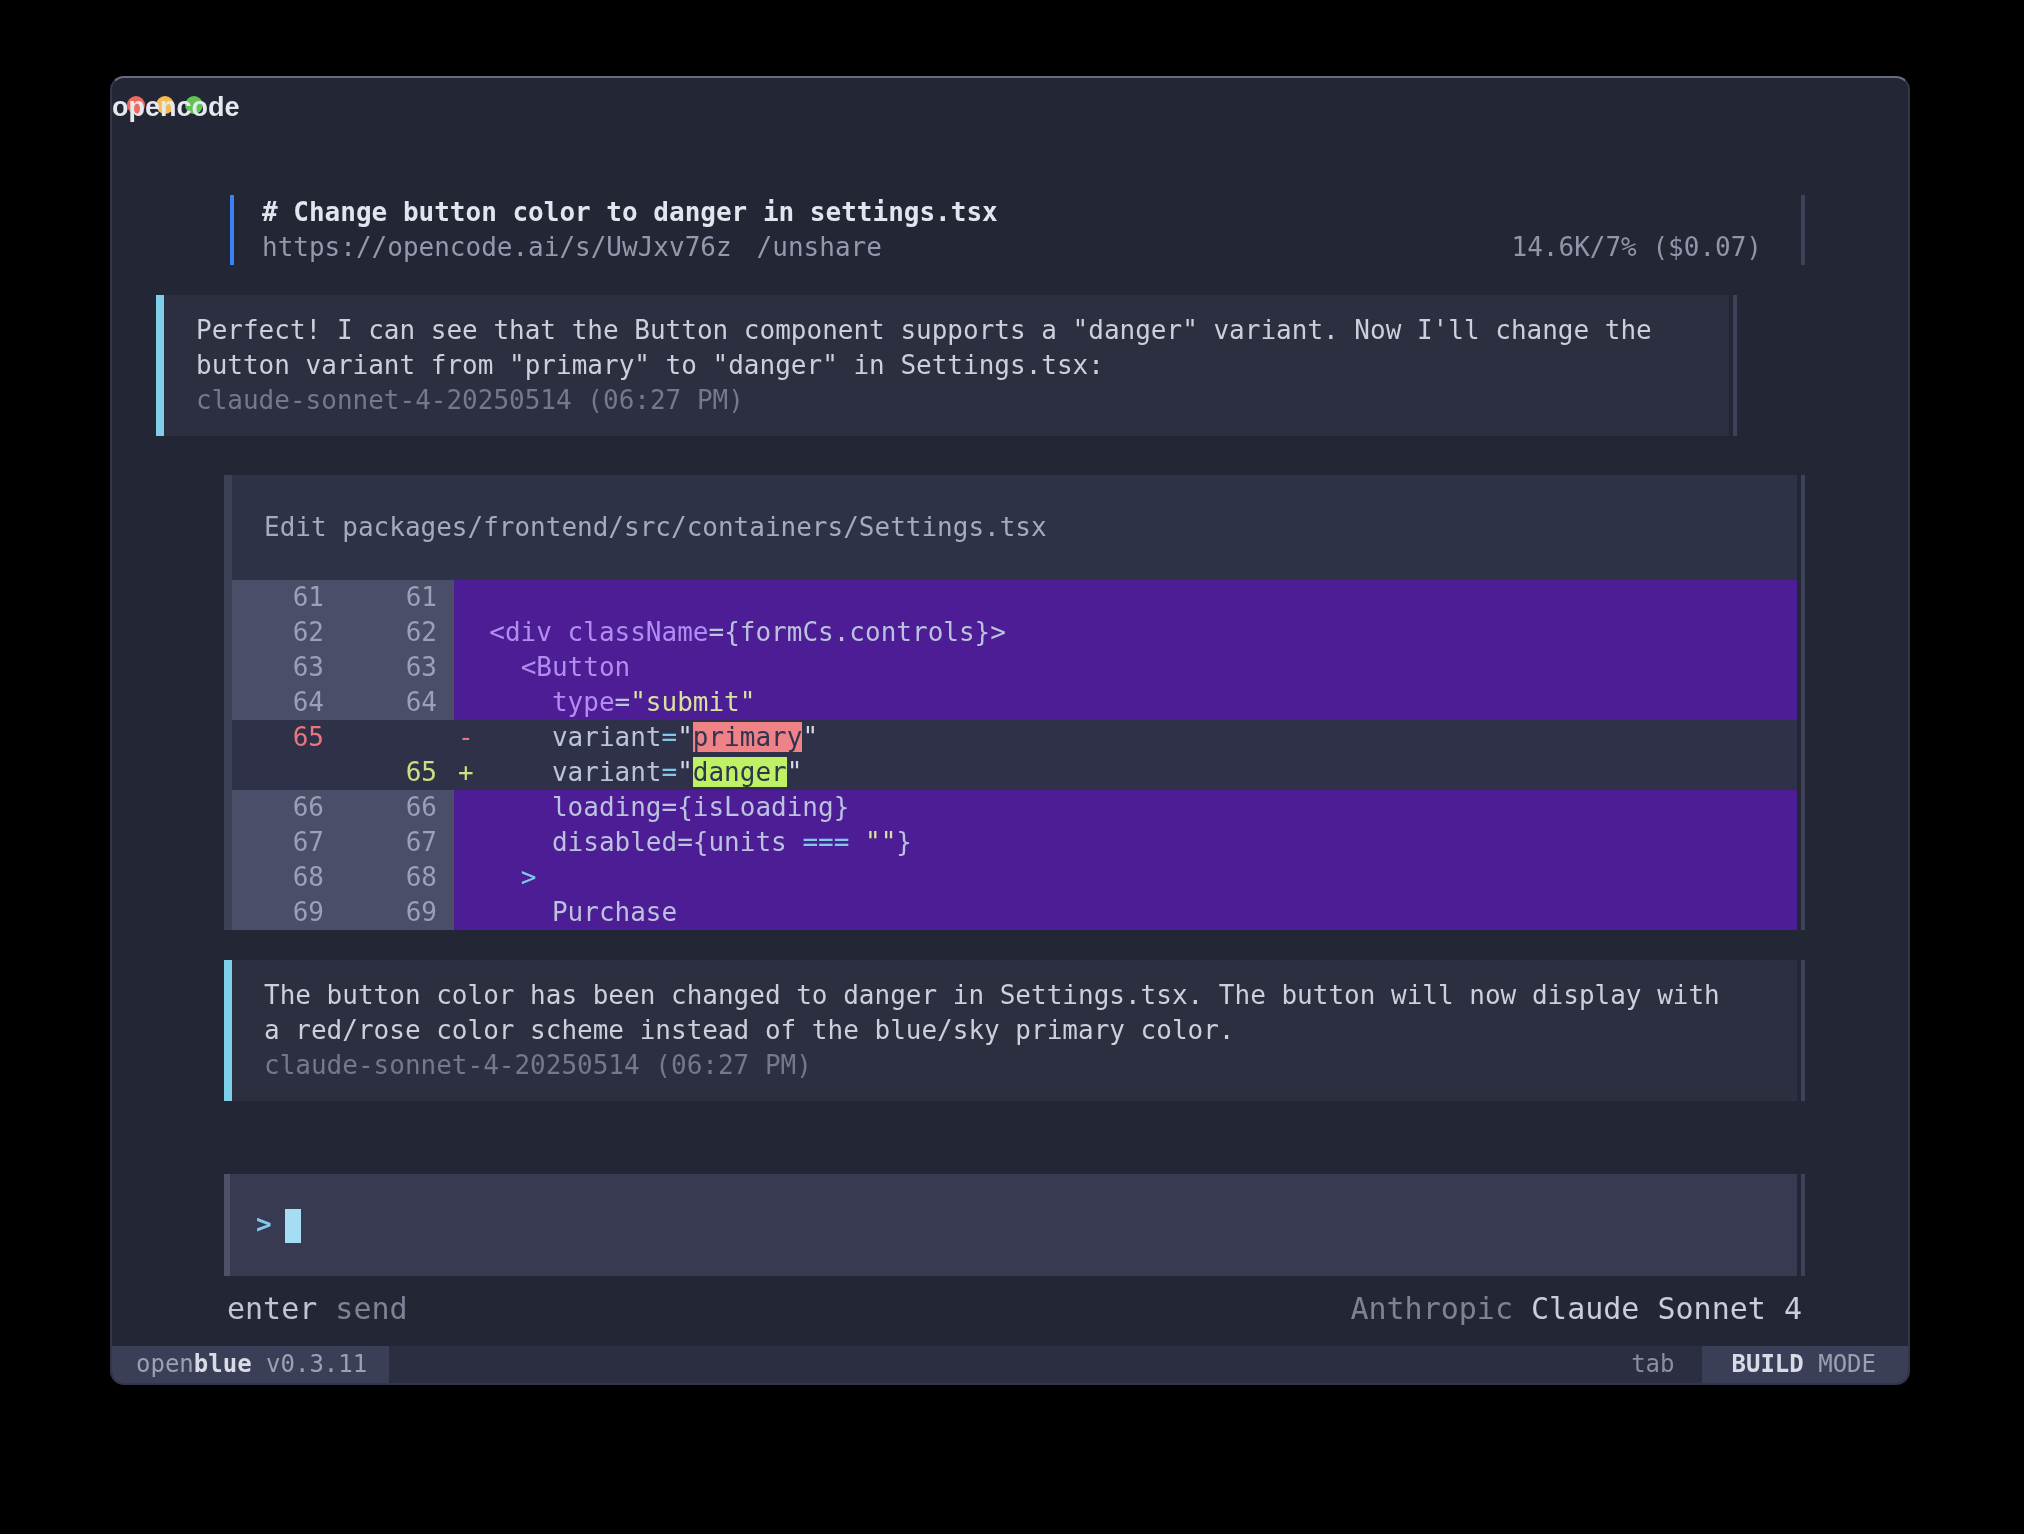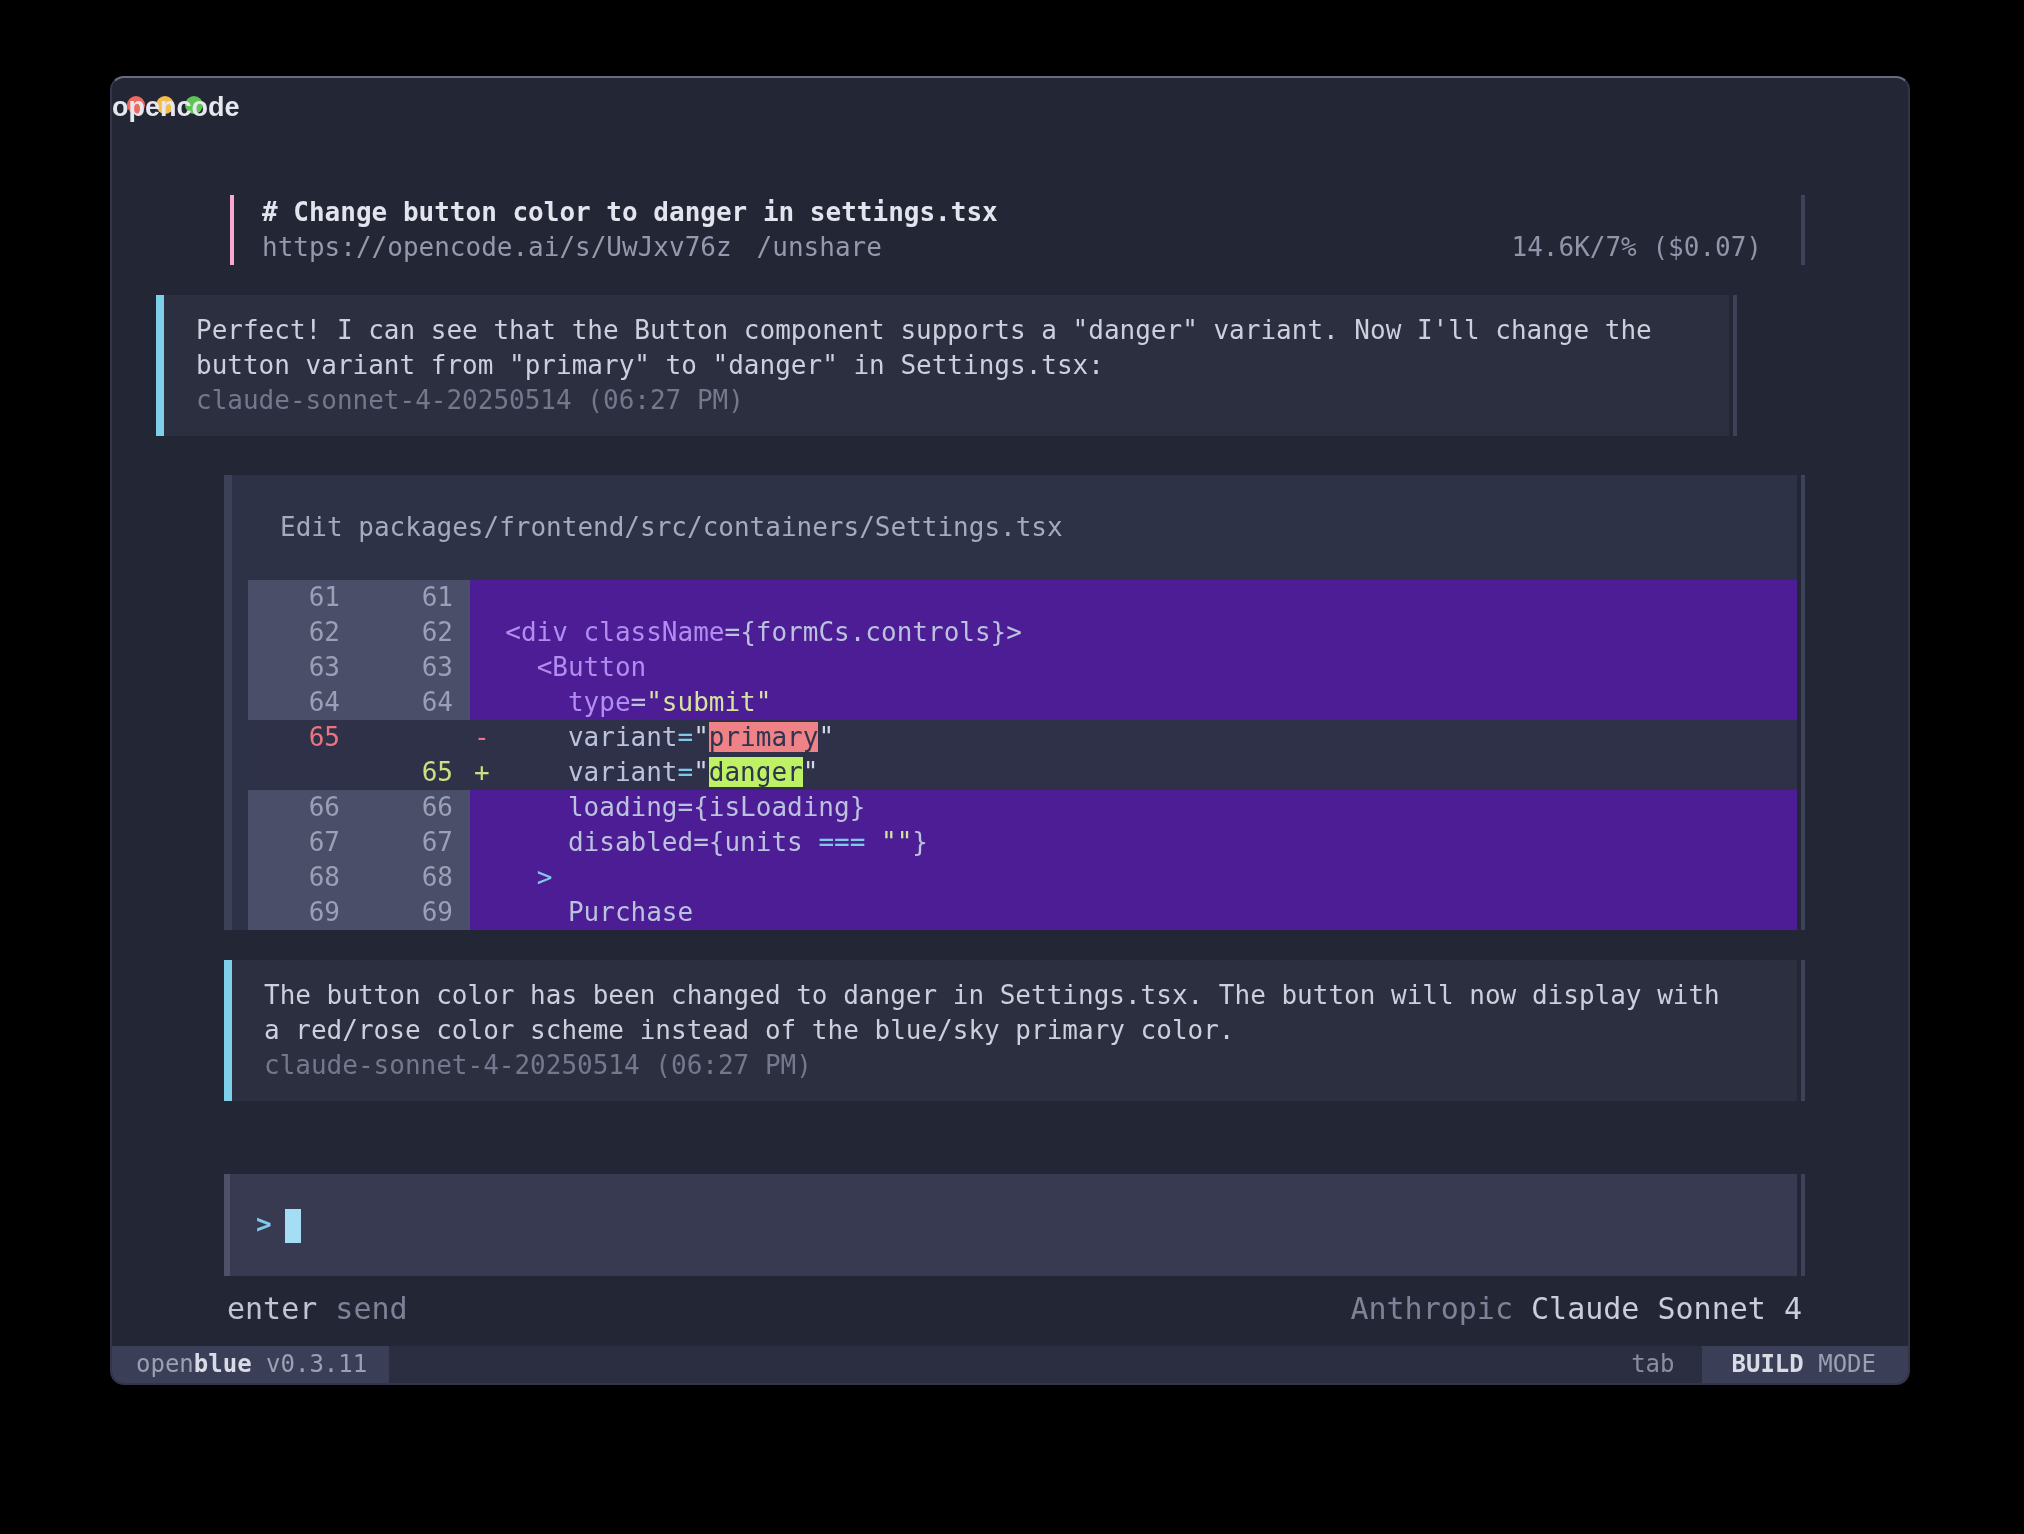--- a/index.html
+++ b/index.html
@@ -28,21 +28,21 @@
   
   .block { position:relative; }
   .block::after {
     content:""; position:absolute; top:0; bottom:0; right:-8px; width:4px;
     background:#3e4258;
   }
 
   
   .sess-header {
     margin:63px 0 0 118px; width:1567px; height:70px;
-    border-left:4px solid #f9a8d4; padding-left:28px;
+    border-left:4px solid #3b82f6; padding-left:28px;
     font-size:26px; line-height:35px;
   }
   .sess-title { color:#e3e5ee; font-weight:bold; white-space:pre; }
   .sess-sub { display:flex; color:#9499ad; white-space:pre; }
   .sess-url { color:#9499ad; }
   .sess-unshare { color:#9499ad; margin-left:25px; }
   .sess-usage { margin-left:auto; margin-right:35px; color:#9095a9; }
 
   
   .message {
@@ -54,21 +54,20 @@
   .msg-1 { margin-top:30px;margin-left:44px; }
   .msg-2 { margin-top:30px; }
   .msg-text { color:#ccd0dd; white-space:pre-wrap; }
   .msg-meta { color:#75788d; white-space:pre; }
 
   
   .edit-panel {
     margin:39px 0 0 112px; width:1573px;
     background:#2e3246; border-left:8px solid #3d4158;
     font-size:26px;
-    padding-left:16px;
   }
   .edit-title { color:#a5aabe; line-height:35px; padding:35px 0 35px 32px; white-space:pre; }
   .drow { display:flex; height:35px; line-height:35px; }
   .gut { flex:none; text-align:right; white-space:pre; }
   .gut.old { width:100px; padding-right:8px; }
   .gut.new { width:122px; padding-right:17px; }
   .codewrap { flex:1; min-width:0; }
   .dcode { white-space:pre; padding-left:4px; display:block; }
   .drow.ctx .gut { background:#4a4e69; color:#9aa0b5; }
   .drow.ctx .codewrap { background:#4c1d95; }

